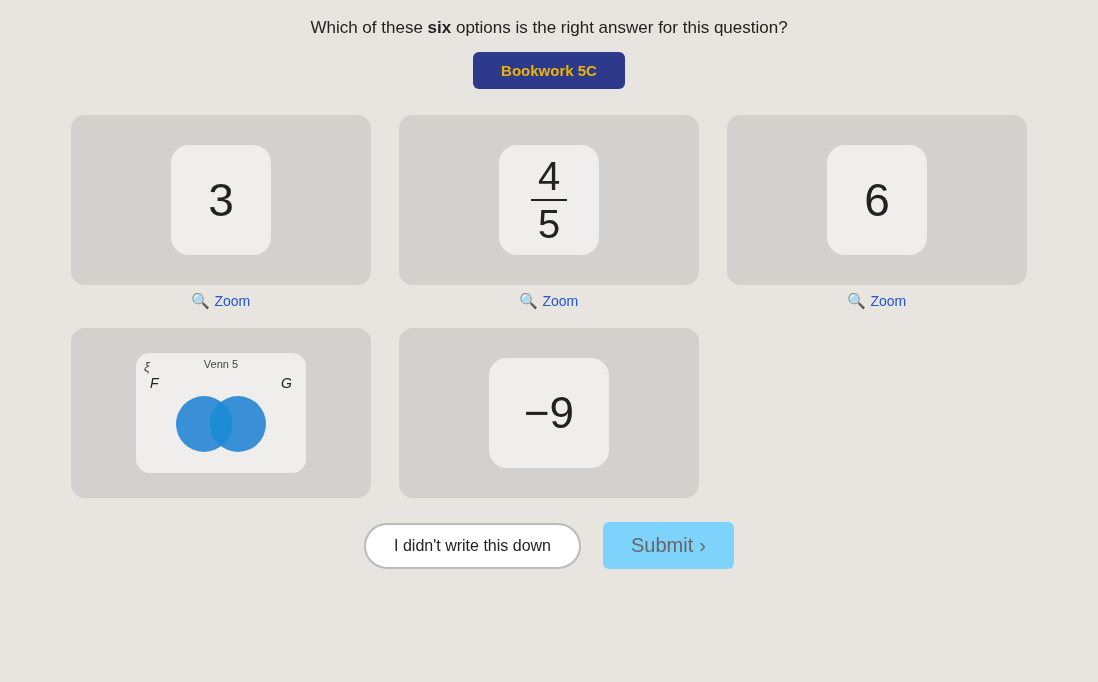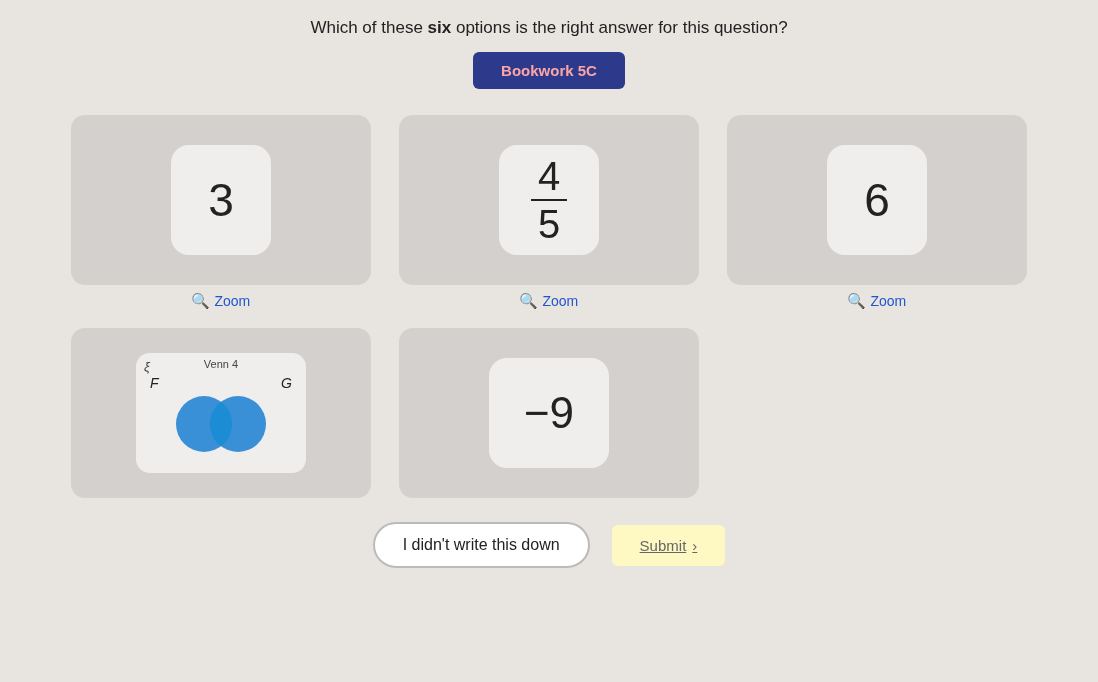--- a/index.html
+++ b/index.html
@@ -23,21 +23,21 @@
       text-align: left;
     }
 
     .page-title strong {
       font-weight: bold;
     }
 
     .bookwork-badge {
       margin-top: 14px;
       background: #2d3a8c;
-      color: #fca5a5;
+      color: #eab308;
       font-size: 15px;
       font-weight: bold;
       padding: 10px 28px;
       border-radius: 6px;
       text-align: center;
     }
 
     .options-grid {
       display: grid;
       grid-template-columns: repeat(3, 300px);
@@ -189,31 +189,30 @@
       background: #fff;
       border: 2px solid #bbb;
       border-radius: 24px;
       padding: 12px 28px;
       font-size: 16px;
       color: #222;
       cursor: pointer;
     }
 
     .btn-submit {
-      background: #fef9c3;
+      background: #7dd3fc;
       border: none;
       border-radius: 6px;
       padding: 12px 28px;
-      font-size: 15px;
+      font-size: 20px;
       color: #666;
       cursor: pointer;
       display: flex;
       align-items: center;
       gap: 6px;
-      text-decoration: underline;
     }
 
     .negative-val {
       font-size: 44px;
       color: #222;
     }
   </style>
 </head>
 <body>
 
@@ -262,21 +261,21 @@
     <div class="zoom-link">
       <span class="zoom-icon">🔍</span>
       <span>Zoom</span>
     </div>
   </div>
 
 
   <div class="option-cell">
     <div class="option-card venn-card">
       <div class="venn-inner">
-        <span class="venn-label-top">Venn 4</span>
+        <span class="venn-label-top">Venn 5</span>
         <span class="venn-xi">ξ</span>
         <span class="venn-set-label-left">F</span>
         <span class="venn-set-label-right">G</span>
         <svg class="venn-svg" width="110" height="70" viewBox="0 0 110 70">
 
           <circle cx="38" cy="38" r="28" fill="#1a7fd4" opacity="0.85"></circle>
 
           <circle cx="72" cy="38" r="28" fill="#1a7fd4" opacity="0.85"></circle>
 
           <clipPath id="right-clip">

